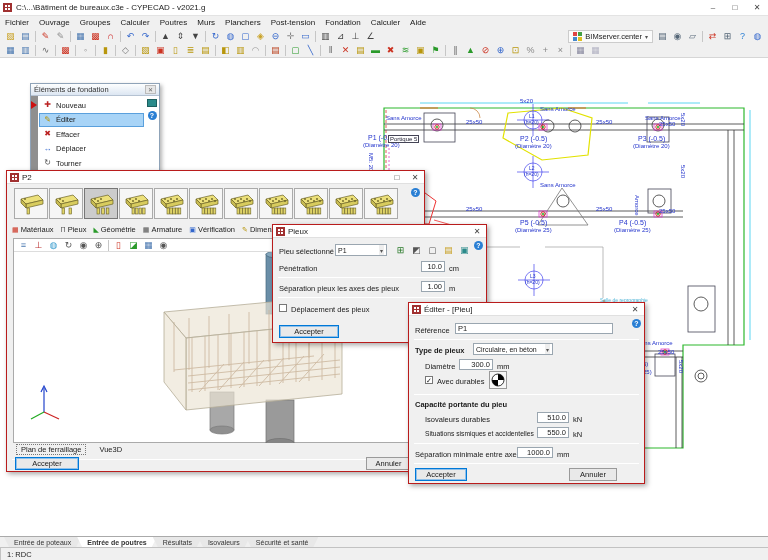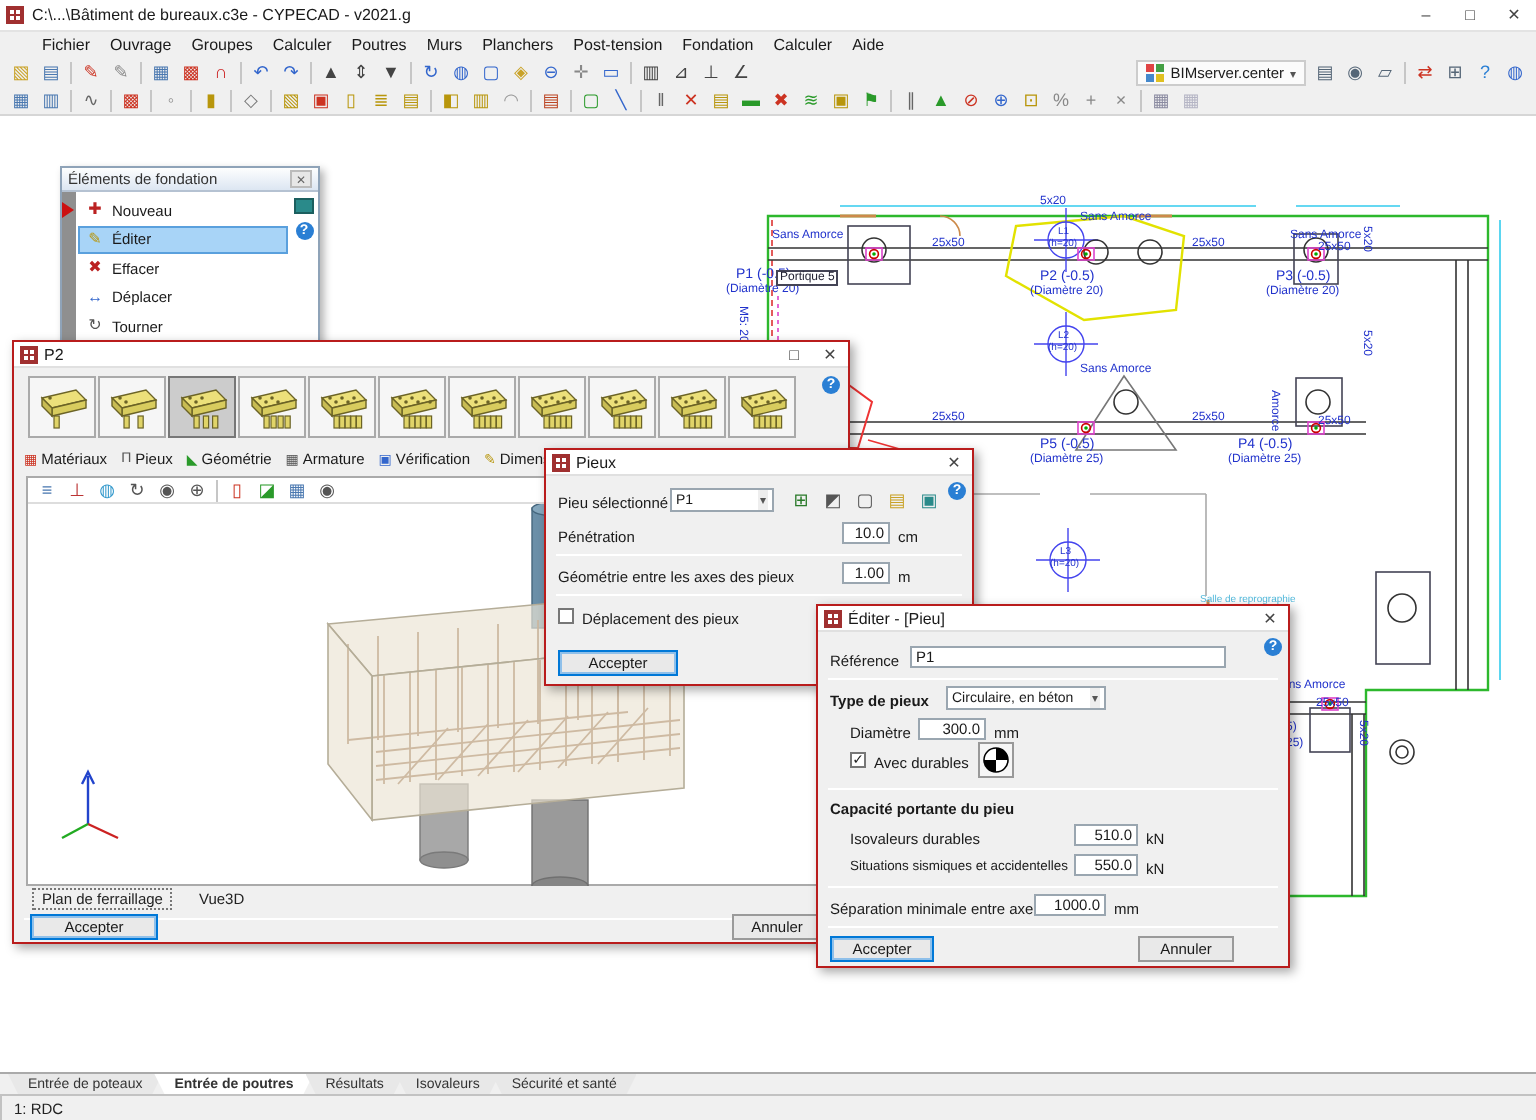--- a/index.html
+++ b/index.html
@@ -7,21 +7,21 @@
   body{font-family:"Liberation Sans",sans-serif;background:#f0f0f0;color:#1a1a1a}
   #app{position:relative;width:768px;height:560px;background:#f0f0f0}
 
   
   .titlebar{position:absolute;top:0;left:0;right:0;height:16px;background:#fff;display:flex;align-items:center;font-size:8px;padding-left:3px;gap:4px;border-bottom:1px solid #e3e3e3}
   .cype-ico{width:9px;height:9px;border:1px solid #a03030;background:
      repeating-linear-gradient(0deg,#a03030 0 1px,transparent 1px 3px),
      repeating-linear-gradient(90deg,#a03030 0 1px,transparent 1px 3px),#fff}
   .win-btns{margin-left:auto;display:flex;height:16px}
   .win-btn{width:22px;display:flex;align-items:center;justify-content:center;font-size:8px;color:#444}
-  .menubar{position:absolute;top:16px;left:0;right:0;height:13px;display:flex;align-items:center;font-size:8px;padding-left:16px}
+  .menubar{position:absolute;top:16px;left:0;right:0;height:13px;display:flex;align-items:center;font-size:8px;padding-left:0}
   .menu-item{padding:1px 5px}
   .toolbar{position:absolute;left:0;right:0;display:flex;align-items:center;padding-left:3px}
   #toolbar1{top:29px;height:15px}
   #toolbar2{top:44px;height:14px;border-bottom:1px solid #d6d6d6}
   .tbgroup{display:flex;align-items:center}
   .tbi{width:15px;height:13px;display:flex;align-items:center;justify-content:center;font-size:9px;line-height:1}
   .tbsep{width:1px;height:11px;background:#c6c6c6;margin:0 2px}
   .tb-right{margin-left:auto;display:flex;align-items:center;margin-right:3px;gap:2px}
   .bim{display:flex;align-items:center;gap:3px;font-size:7.5px;height:13px;padding:0 4px;background:#fbfbfb;border:1px solid #ccc}
   .bim-logo{display:grid;grid-template-columns:4px 4px;grid-template-rows:4px 4px;gap:1px}
@@ -720,21 +720,21 @@
         <div class="tbi" style="color: rgb(42, 122, 42);">⊞</div>
         <div class="tbi" style="color: rgb(85, 85, 85);">◩</div>
         <div class="tbi" style="color: rgb(85, 85, 85);">▢</div>
         <div class="tbi" style="color: rgb(201, 162, 39);">▤</div>
         <div class="tbi" style="color: rgb(42, 138, 138);">▣</div>
       </span>
     <span class="lbl" style="left:6px;top:39px">Pénétration</span>
     <span class="field" style="left:148px;top:36px;width:24px">10.0</span>
     <span class="unit" style="left:176px;top:39px">cm</span>
     <div class="sep-h" style="top:52px"></div>
-    <span class="lbl" style="left:6px;top:59px">Géométrie entre les axes des pieux</span>
+    <span class="lbl" style="left:6px;top:59px">Séparation pieux les axes des pieux</span>
     <span class="field" style="left:148px;top:56px;width:24px">1.00</span>
     <span class="unit" style="left:176px;top:59px">m</span>
     <div class="sep-h" style="top:72px"></div>
     <span class="chk" style="left:6px;top:79px"></span>
     <span class="lbl" style="left:18px;top:80px">Déplacement des pieux</span>
     <div class="btn focus" style="left:6px;top:100px;width:60px;height:13px">Accepter</div>
   </div>
 
   <div class="dlg" id="editdlg">
     <div class="dlg-title">

